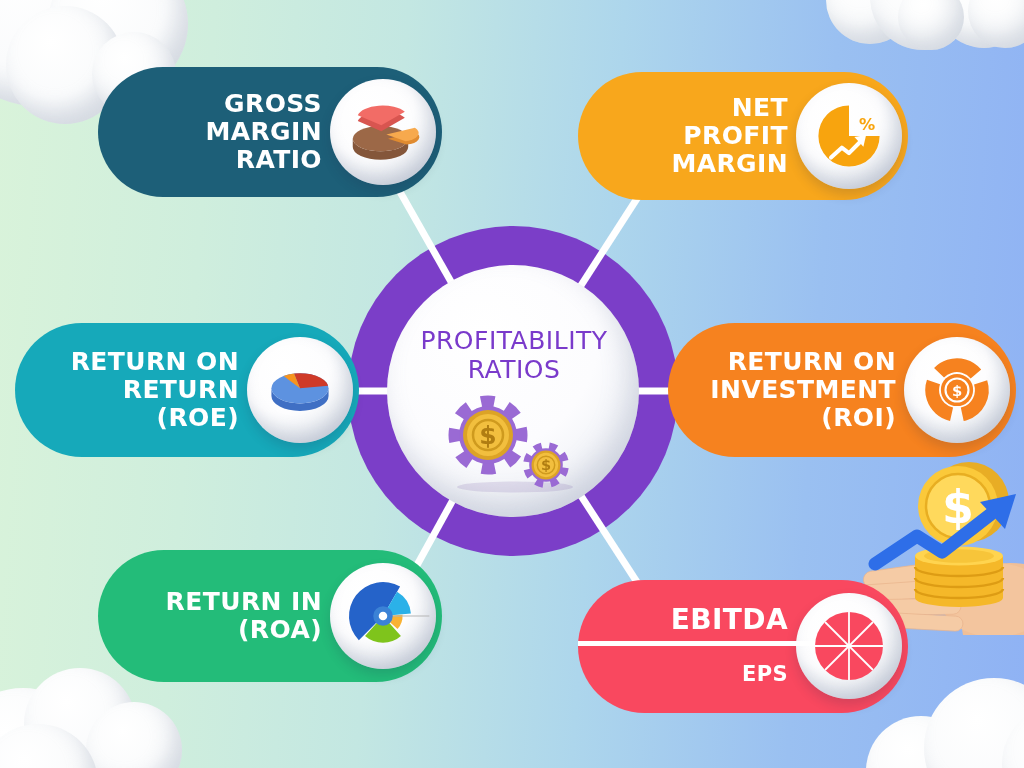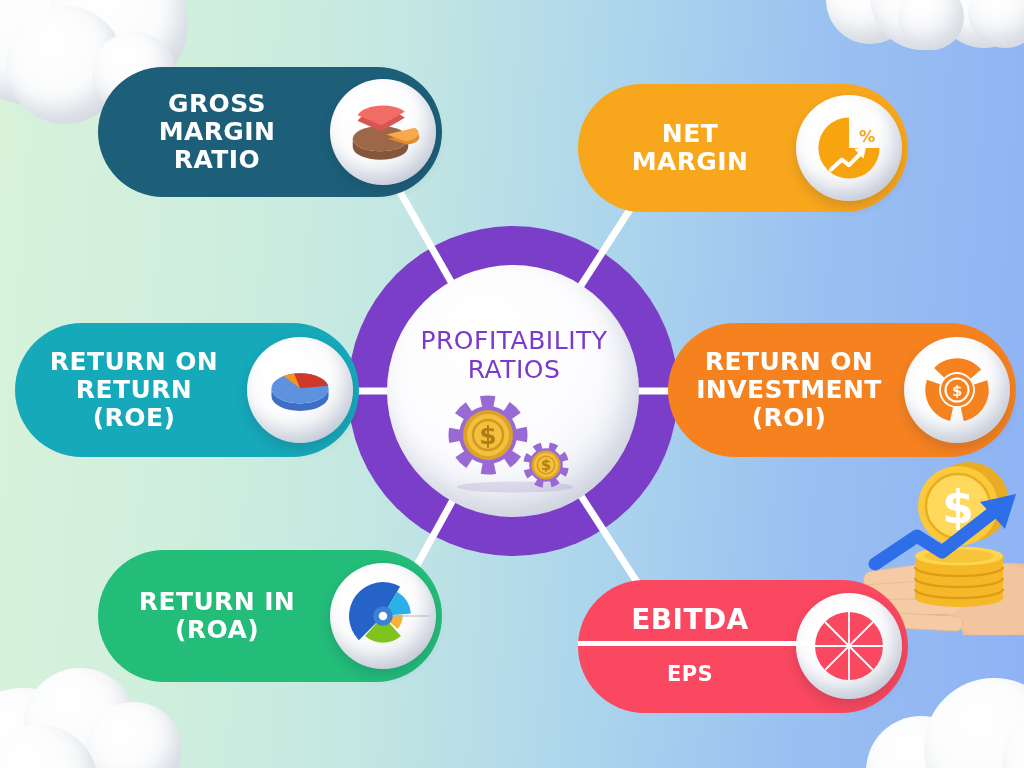--- a/index.html
+++ b/index.html
@@ -18,29 +18,29 @@
   .ring{position:absolute;left:348px;top:226px;width:330px;height:330px;border-radius:50%;
     background:#7b3ec8;z-index:3;}
   .inner{position:absolute;left:387px;top:265px;width:252px;height:252px;border-radius:50%;z-index:6;
     background:radial-gradient(circle at 38% 28%,#ffffff 0%,#fcfcfe 48%,#eff1f6 74%,#d9dde6 100%);
     box-shadow:inset -9px -16px 26px rgba(140,150,175,.30);}
   .center-title{position:absolute;left:383px;top:326px;width:262px;text-align:center;z-index:7;
     color:#7a3acb;font-weight:normal;font-size:25px;line-height:29px;letter-spacing:.5px;}
   .gears{position:absolute;left:430px;top:388px;z-index:7;}
   
   .pill{position:absolute;border-radius:70px;display:flex;align-items:center;z-index:5;}
-  .pill-label{flex:1;padding:0 120px 0 14px;text-align:center;color:#fff;font-weight:bold;
+  .pill-label{flex:1;padding:0 120px 0 14px;text-align:right;color:#fff;font-weight:bold;
     font-size:25px;line-height:28px;letter-spacing:.4px;}
   .plate{position:absolute;right:6px;width:106px;height:106px;border-radius:50%;
     display:flex;align-items:center;justify-content:center;
     background:radial-gradient(circle at 35% 28%,#ffffff 0%,#fdfdfe 45%,#edf0f4 70%,#ccd2dc 100%);
     box-shadow:0 6px 12px rgba(30,40,70,.16),inset -6px -10px 16px rgba(130,140,165,.30);}
   #pill-gm {left:98px; top:67px; width:344px;height:130px;background:#1d5f78;}
   #pill-gm  .plate{top:12px;}
-  #pill-npm{left:578px;top:84px; width:330px;height:128px;background:#f8a71c;}
+  #pill-npm{left:578px;top:72px; width:330px;height:128px;background:#f8a71c;}
   #pill-npm .plate{top:11px;}
   #pill-roe{left:15px; top:323px;width:344px;height:134px;background:#16a9ba;}
   #pill-roe .plate{top:14px;}
   #pill-roi{left:668px;top:323px;width:348px;height:134px;background:#f6821f;}
   #pill-roi .plate{top:14px;}
   #pill-roa{left:98px; top:550px;width:344px;height:132px;background:#23bc79;}
   #pill-roa .plate{top:13px;}
   #pill-ee {left:578px;top:580px;width:330px;height:133px;background:#f9485f;}
   #pill-ee  .plate{top:13px;}
   .ee-label .pl{font-size:28px;}
@@ -134,20 +134,21 @@
         <path d="M54,53 L88,45 a20,10 0 0 1 -11,16 z" fill="#f7a94d"></path>
         <path d="M48,49 L20,37 a30,14 0 0 1 56,-4 z" fill="#d85550"></path>
         <path d="M48,42 L20,30 a30,14 0 0 1 56,-4 z" fill="#f26c66"></path>
       </svg>
     </div>
   </div>
 
   <div class="pill" id="pill-npm">
     <div class="pill-label">
       <div class="pl">NET</div>
+      <div class="pl">PROFIT</div>
       <div class="pl">MARGIN</div>
     </div>
     <div class="plate">
       <svg viewBox="0 0 100 100" width="90" height="90">
         <path d="M50,50 L50,16 A34,34 0 1 0 84,50 Z" fill="#f8a40e"></path>
         <text x="70" y="43" text-anchor="middle" font-size="18" font-weight="bold" fill="#f8a40e">%</text>
         <path d="M30,74 L42,63 L50,69 L62,57" stroke="#ffffff" stroke-width="4.5" fill="none" stroke-linecap="round" stroke-linejoin="round"></path>
         <path d="M56,51 l13,-2 -3,13 z" fill="#ffffff"></path>
       </svg>
     </div>

